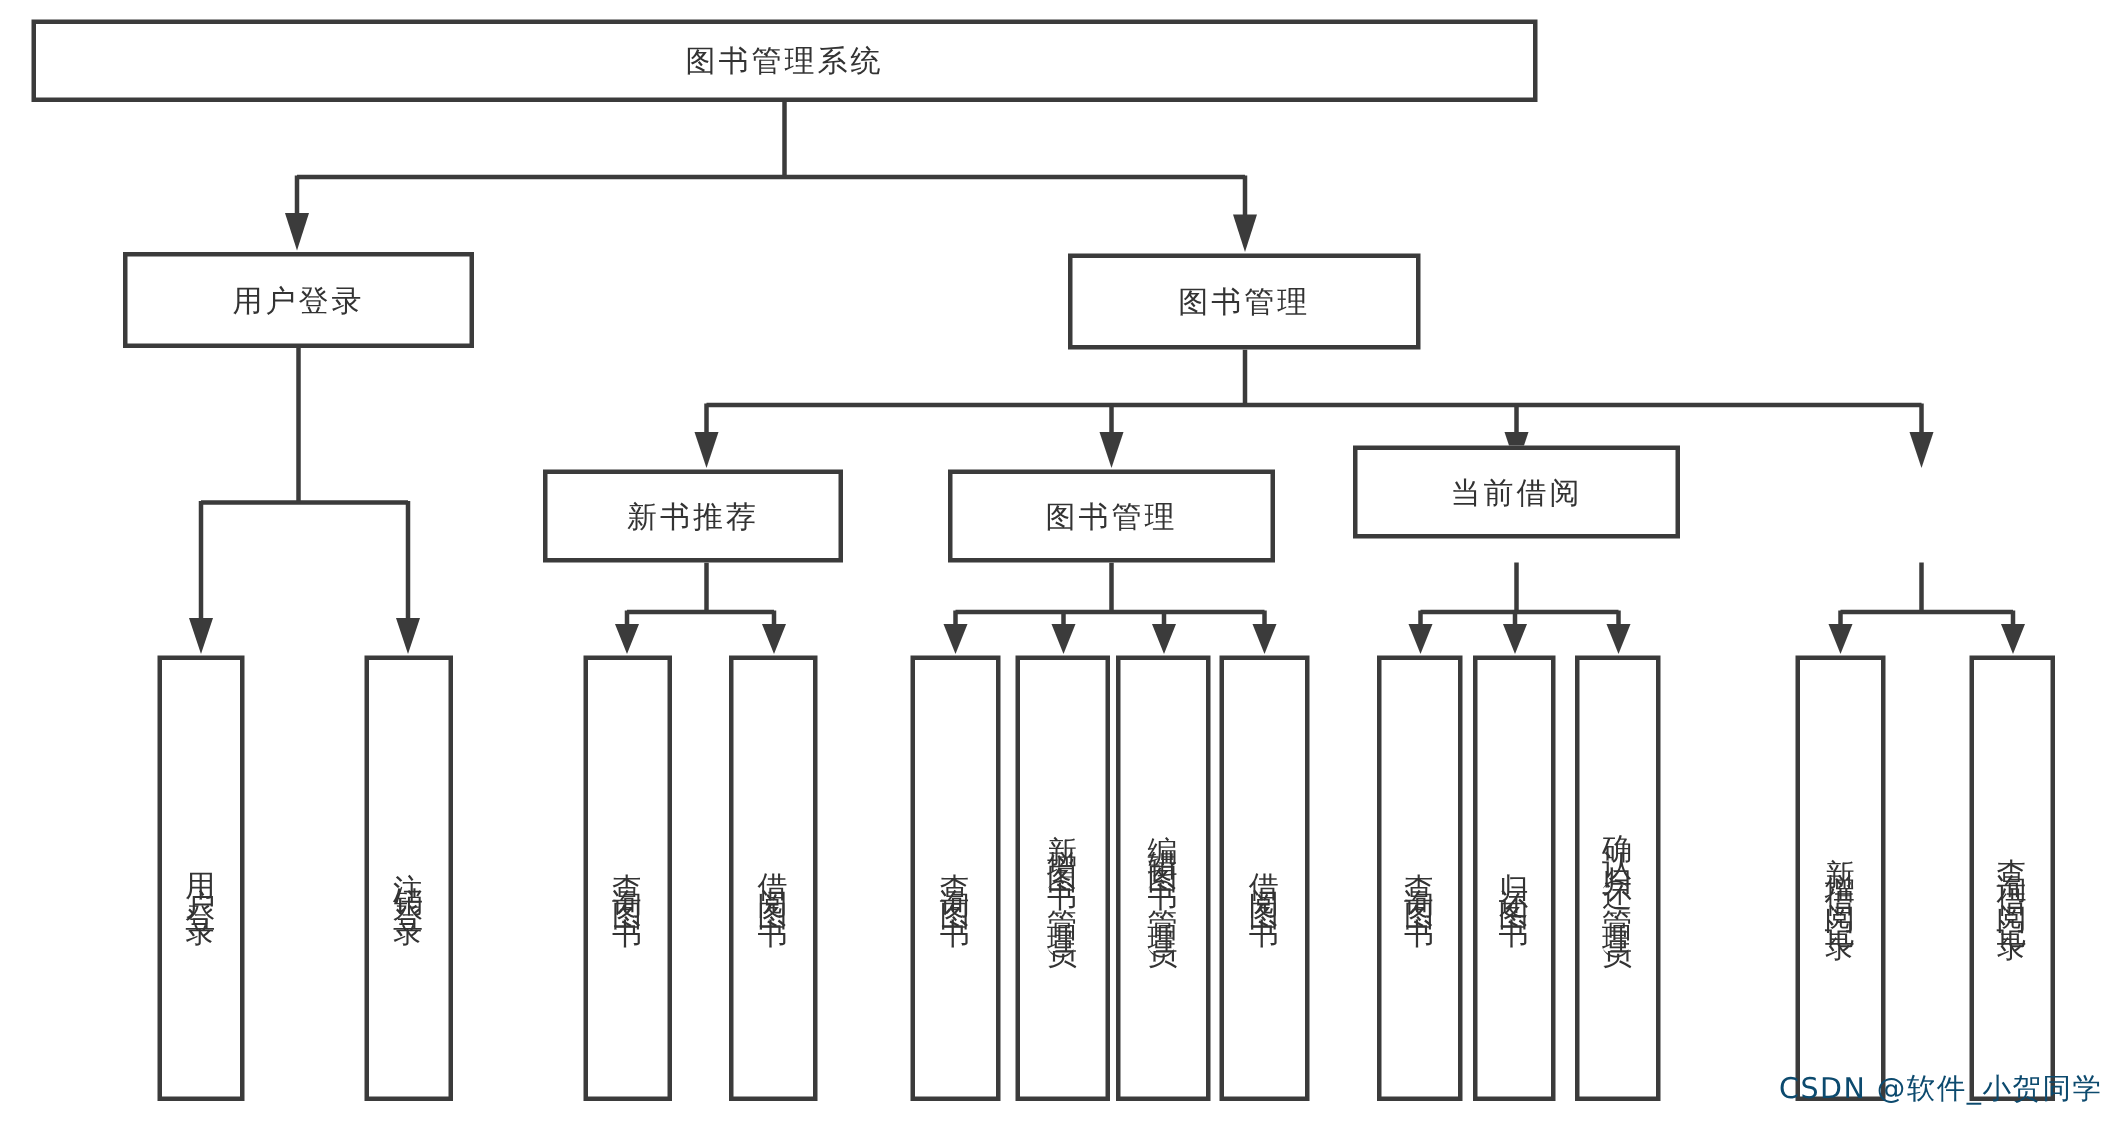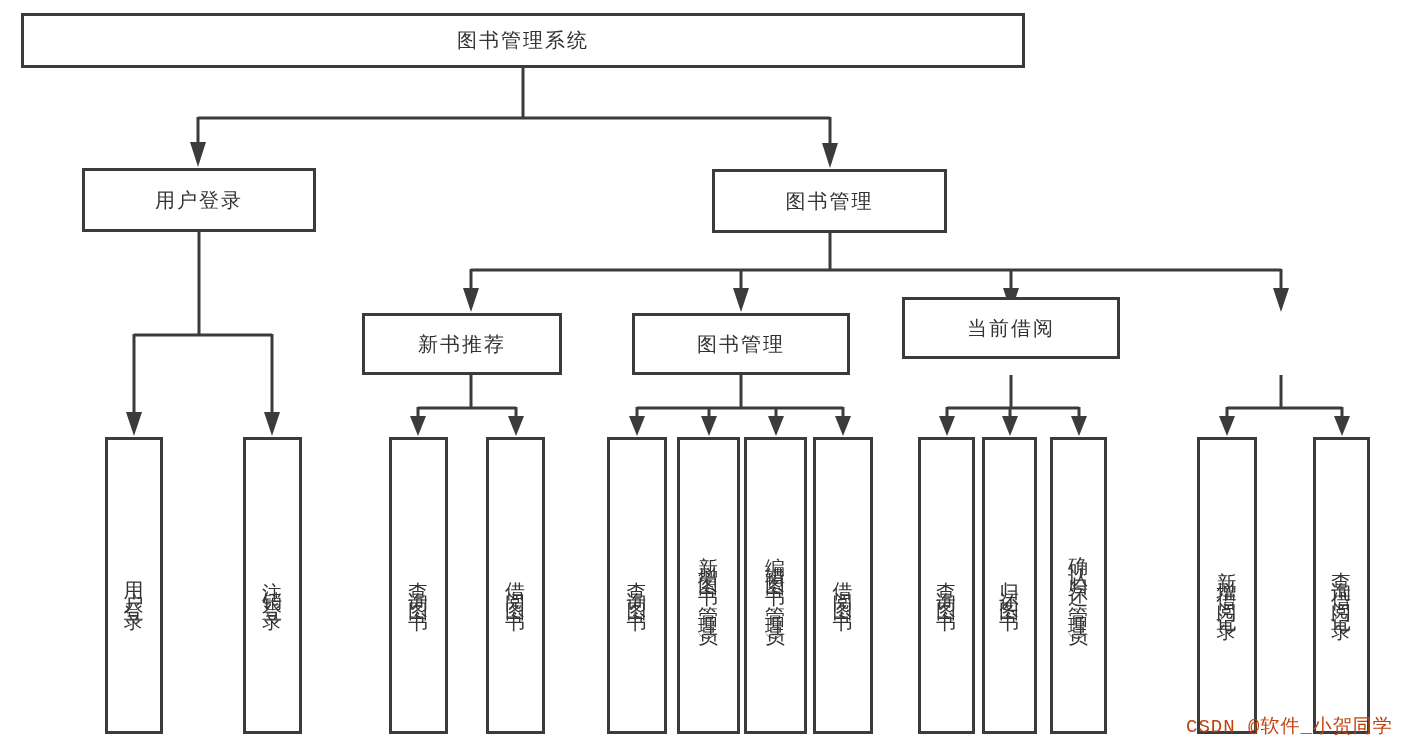--- a/index.html
+++ b/index.html
@@ -40,24 +40,23 @@
     font-size: 20px;
     color: #333333;
     letter-spacing: 10px;
     line-height: 1;
   }
   .watermark {
     position: absolute;
     left: 1186px;
     top: 713px;
     font-size: 19px;
-    color: #c2410c;
+    color: #0c4a6e;
     letter-spacing: 1px;
     white-space: nowrap;
-    font-family: Liberation Mono, monospace;
   }
 </style>
 </head>
 <body>
 
 <div class="stage">
 
   <svg class="wires" width="1405" height="747" viewBox="0 0 1405 747">
     <g stroke="#3b3b3b" stroke-width="3" fill="none">
 

